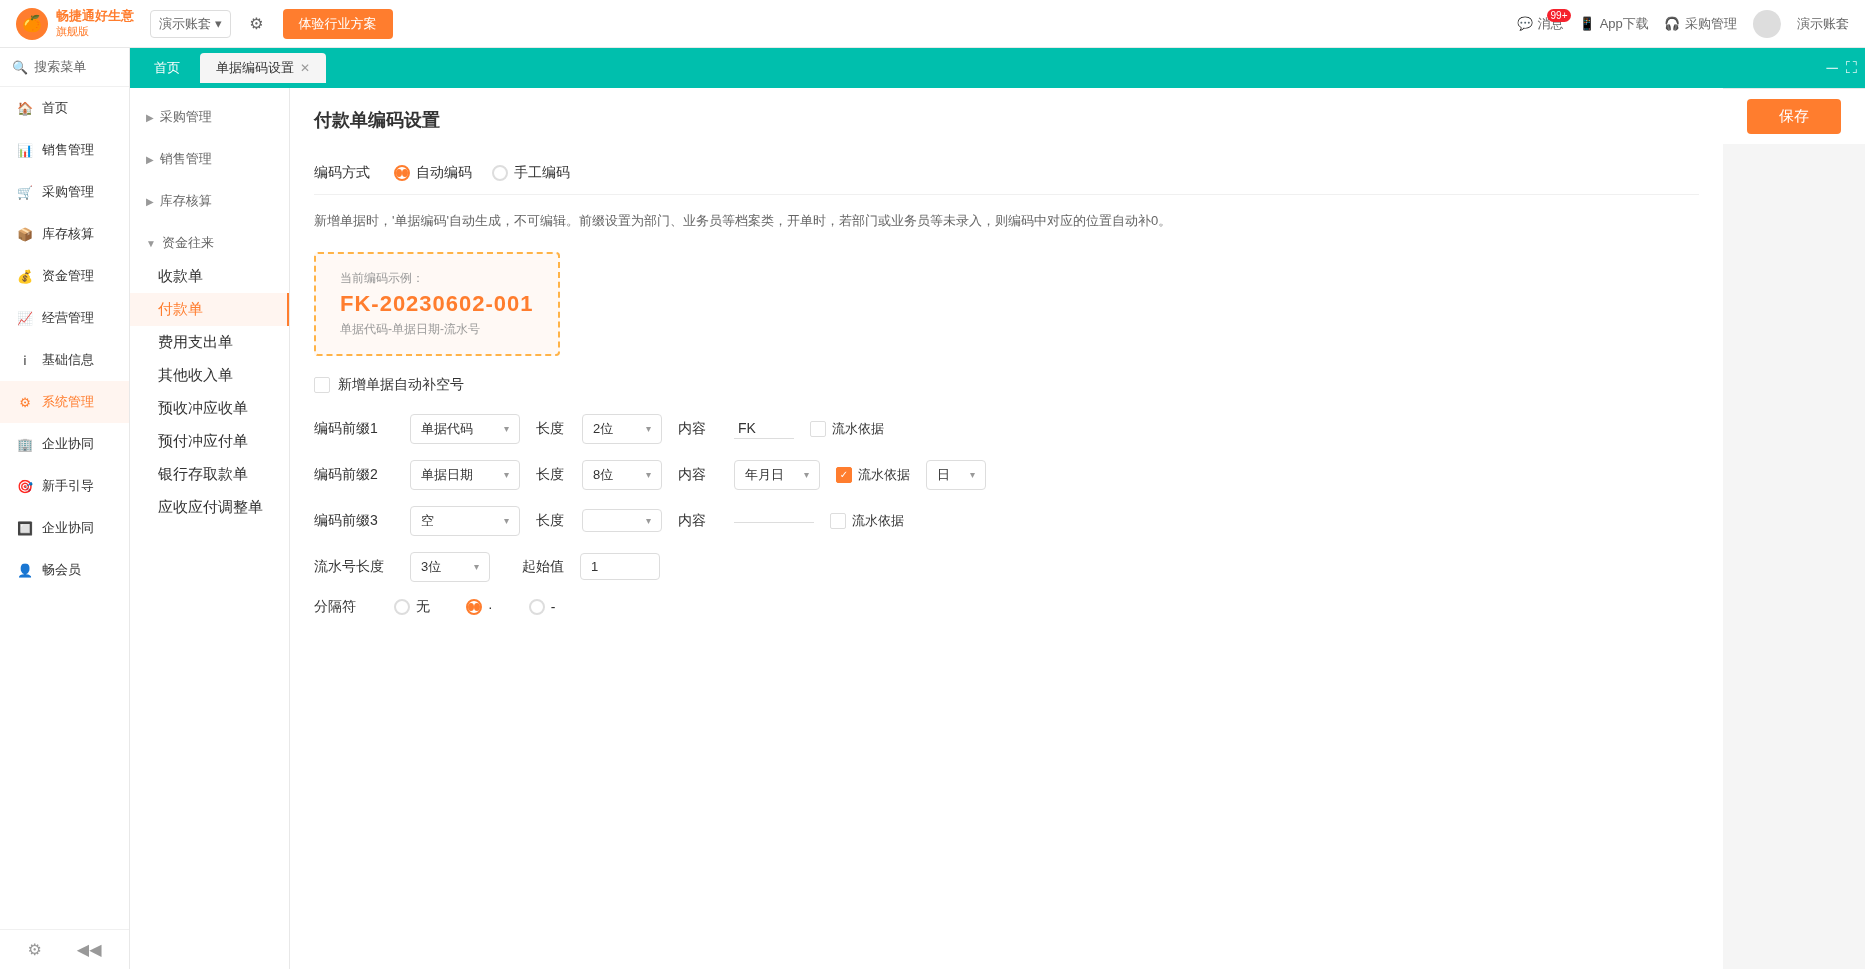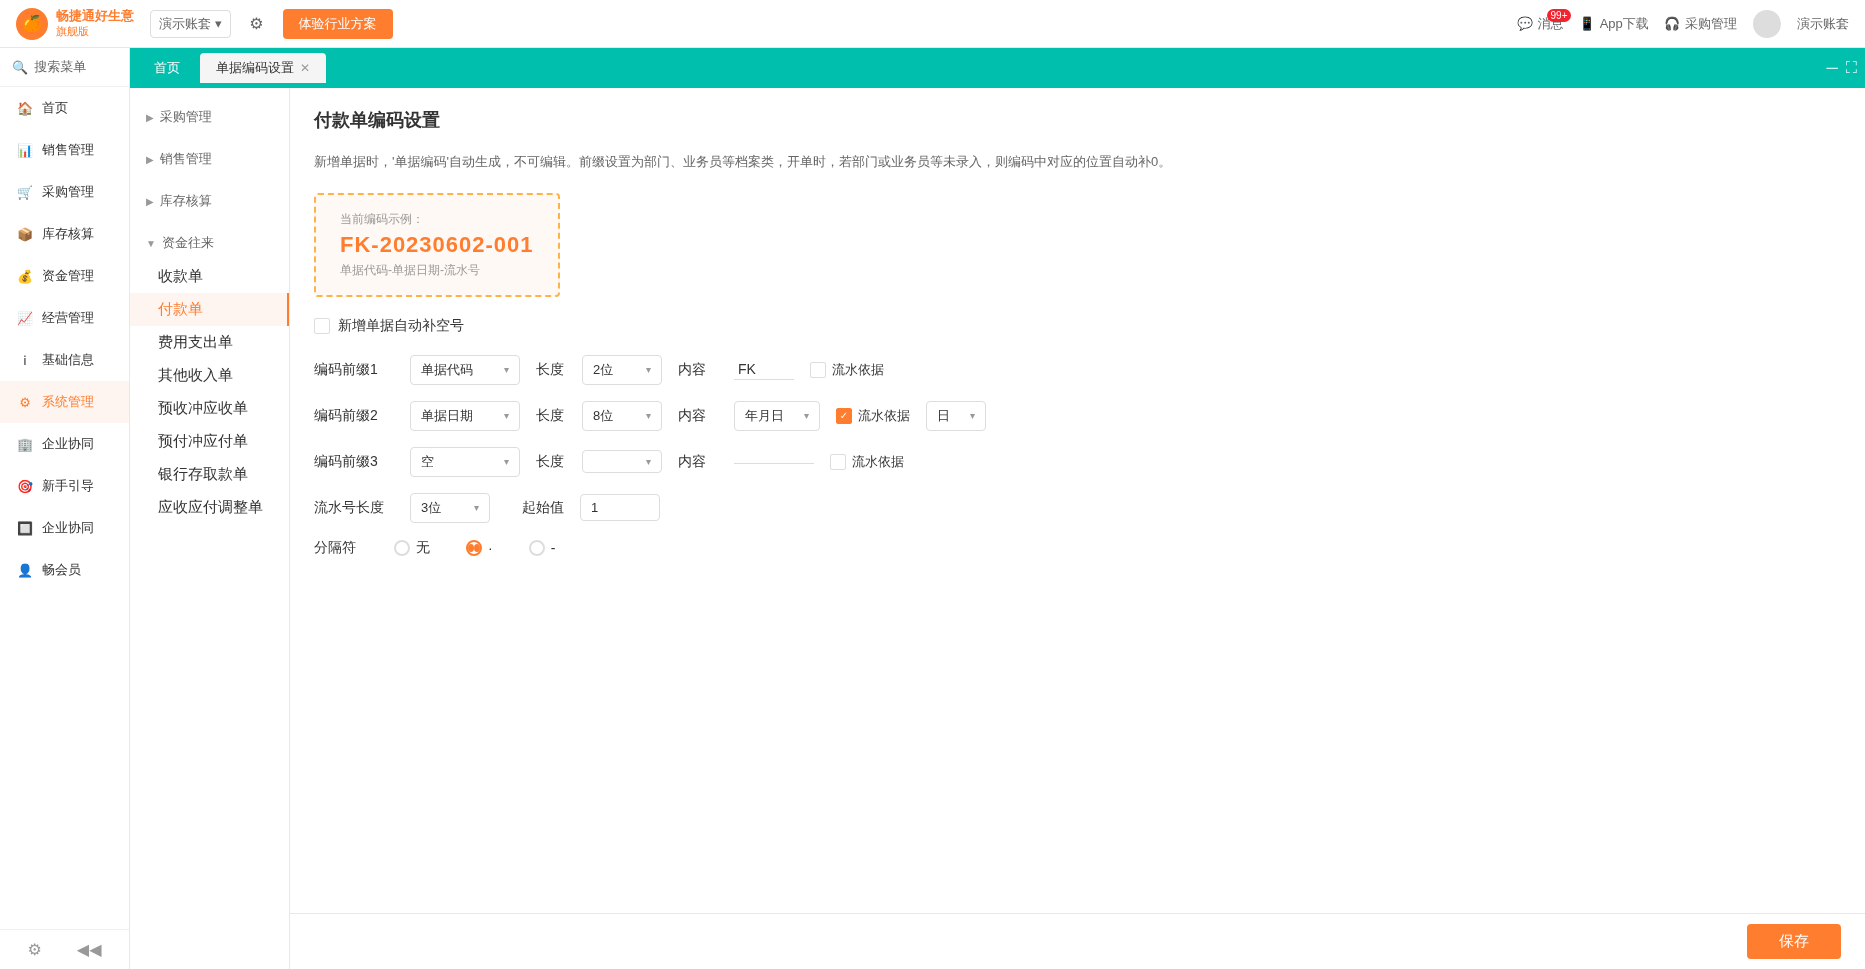--- a/index.html
+++ b/index.html
@@ -243,25 +243,40 @@
           <div class="sub-nav-child active">付款单</div>
           <div class="sub-nav-child">费用支出单</div>
           <div class="sub-nav-child">其他收入单</div>
           <div class="sub-nav-child">预收冲应收单</div>
           <div class="sub-nav-child">预付冲应付单</div>
           <div class="sub-nav-child">银行存取款单</div>
           <div class="sub-nav-child">应收应付调整单</div>
         </div>
       </div>
 
-      <div style="flex:1; display:flex; flex-direction:column; overflow:hidden;">
+      <div style="flex:1; display:flex; overflow:hidden;">
         <div class="main-content">
           <div class="page-title">付款单编码设置</div>
 
           
+          <div class="coding-method">
+            <span style="font-size:14px;color:#333;">编码方式</span>
+            <div class="radio-group">
+              <label class="radio-item">
+                <div class="radio-circle checked">
+                    <span style="width:8px;height:8px;background:#ff7d2e;border-radius:50%;display:block;"></span>
+                  </div>
+                <span>自动编码</span>
+              </label>
+              <label class="radio-item">
+                <div class="radio-circle"></div>
+                <span>手工编码</span>
+              </label>
+            </div>
+          </div>
 
           
           <div class="description">新增单据时，'单据编码'自动生成，不可编辑。前缀设置为部门、业务员等档案类，开单时，若部门或业务员等未录入，则编码中对应的位置自动补0。</div>
 
           
           <div class="code-preview">
             <div class="code-preview-label">当前编码示例：</div>
             <div class="code-preview-value">FK-20230602-001</div>
             <div class="code-preview-desc">单据代码-单据日期-流水号</div>
           </div>

